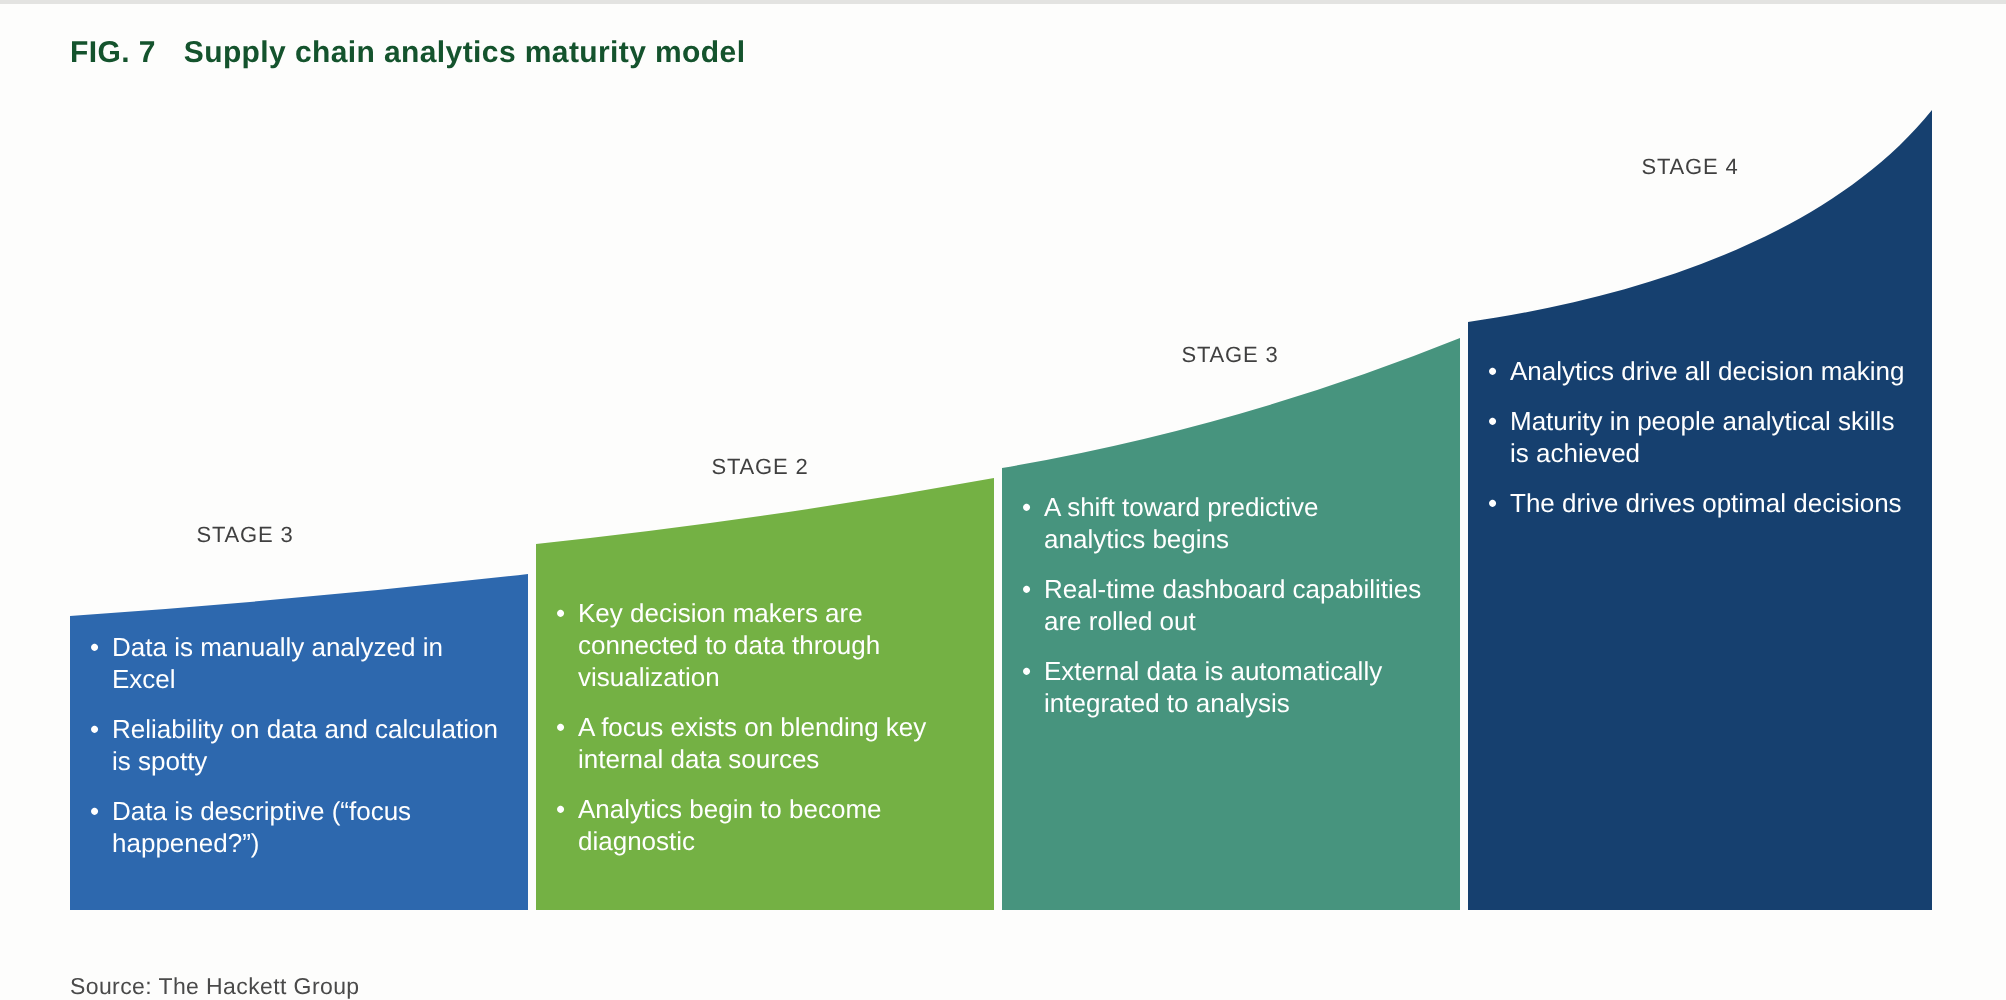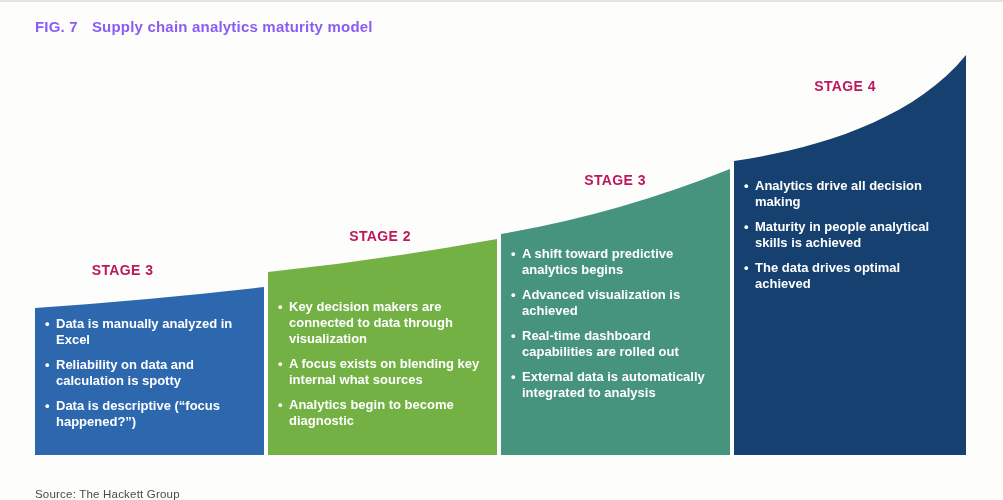--- a/index.html
+++ b/index.html
@@ -9,40 +9,40 @@
     background:#fdfdfc;
     font-family:"Liberation Sans", sans-serif;
     overflow:hidden;
   }
   .top-rule{
     position:absolute;left:0;top:0;width:1003px;height:2px;
     background:#e3e3e1;
   }
   .title{
     position:absolute;left:35px;top:18px;
-    font-size:15px;font-weight:bold;color:#8b5cf6;
+    font-size:15px;font-weight:bold;color:#14532d;
     letter-spacing:0.2px;
   }
   .title .fig{margin-right:14px;}
   .chart-svg{position:absolute;left:0;top:0;}
   .stage-label{
     position:absolute;
-    font-size:14px;font-weight:bold;color:#be185d;
+    font-size:11px;font-weight:normal;color:#404040;
     letter-spacing:0.4px;text-align:center;
   }
   ul.bullets{
     position:absolute;
     margin:0;padding:0;list-style:none;
   }
   ul.bullets li{
     position:relative;
     padding-left:11px;
     margin-bottom:9px;
     font-size:13px;line-height:16px;
-    font-weight:bold;color:#ffffff;
+    font-weight:normal;color:#ffffff;
   }
   ul.bullets li::before{
     content:"\2022";
     position:absolute;left:0;top:0;
     color:#ffffff;
   }
   .source{
     position:absolute;left:35px;top:488px;
     font-size:11.5px;color:#4a4a4a;
     letter-spacing:0.2px;
@@ -72,32 +72,31 @@
   <div class="stage-label" style="left:750px;top:78px;width:190px;">STAGE 4</div>
 
   <ul class="bullets" style="left:45px;top:316px;width:205px;">
     <li><span>Data is manually analyzed in Excel</span></li>
     <li><span>Reliability on data and calculation is spotty</span></li>
     <li><span>Data is descriptive (“focus happened?”)</span></li>
   </ul>
 
   <ul class="bullets" style="left:278px;top:299px;width:208px;">
     <li><span>Key decision makers are connected to data through visualization</span></li>
-    <li><span>A focus exists on blending key internal what sources</span></li>
+    <li><span>A focus exists on blending key internal data sources</span></li>
     <li><span>Analytics begin to become diagnostic</span></li>
   </ul>
 
   <ul class="bullets" style="left:511px;top:246px;width:202px;">
     <li><span>A shift toward predictive analytics begins</span></li>
-    <li><span>Advanced visualization is achieved</span></li>
     <li><span>Real-time dashboard capabilities are rolled out</span></li>
     <li><span>External data is automatically integrated to analysis</span></li>
   </ul>
 
   <ul class="bullets" style="left:744px;top:178px;width:215px;">
     <li><span>Analytics drive all decision making</span></li>
     <li><span>Maturity in people analytical skills is achieved</span></li>
-    <li><span>The data drives optimal achieved</span></li>
+    <li><span>The drive drives optimal decisions</span></li>
   </ul>
 
   <div class="source">Source: The Hackett Group</div>
 
 </div>
 
 </body></html>

